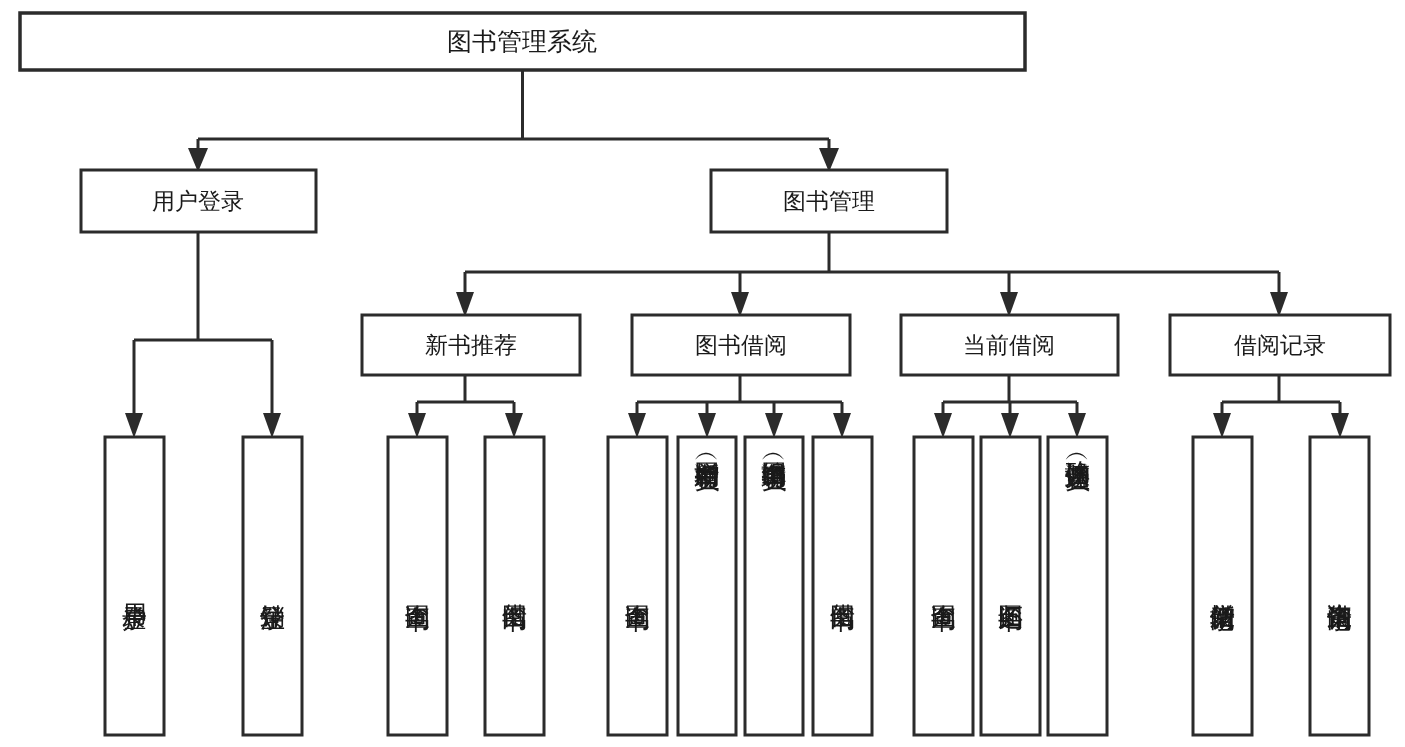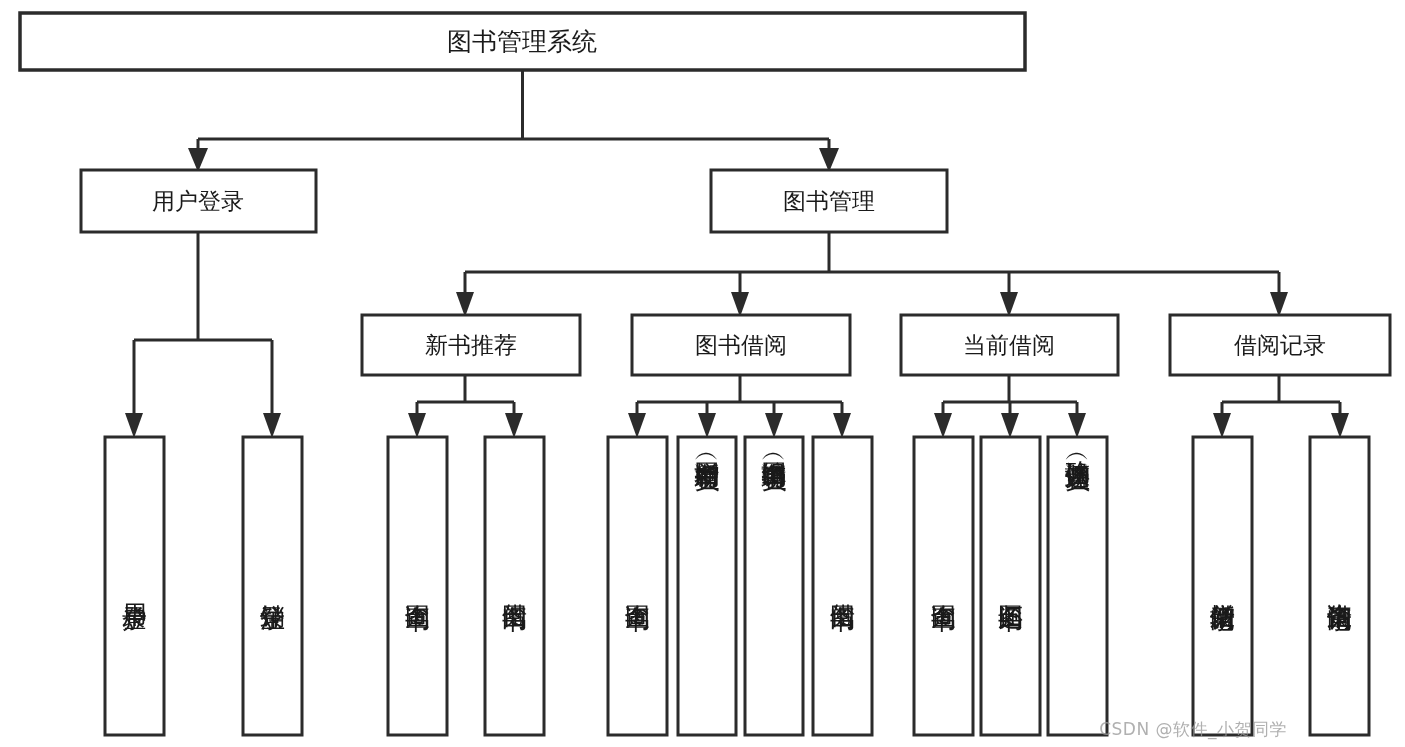--- a/index.html
+++ b/index.html
@@ -245,15 +245,14 @@
   <div class="vert-label-holder" style="left:1048px; top:441px; width:59px; height:290px; align-items:flex-start;">
     <span class="vert-label">确认归还（管理员）</span>
   </div>
   <div class="vert-label-holder" style="left:1193px; top:437px; width:59px; height:298px;">
     <span class="vert-label">新增借阅记录</span>
   </div>
   <div class="vert-label-holder" style="left:1310px; top:437px; width:59px; height:298px;">
     <span class="vert-label">查询借阅记录</span>
   </div>
 
-  <div id="watermark">CSDN @软件_小贺同学</div>
 
 </div>
 
 </body></html>

